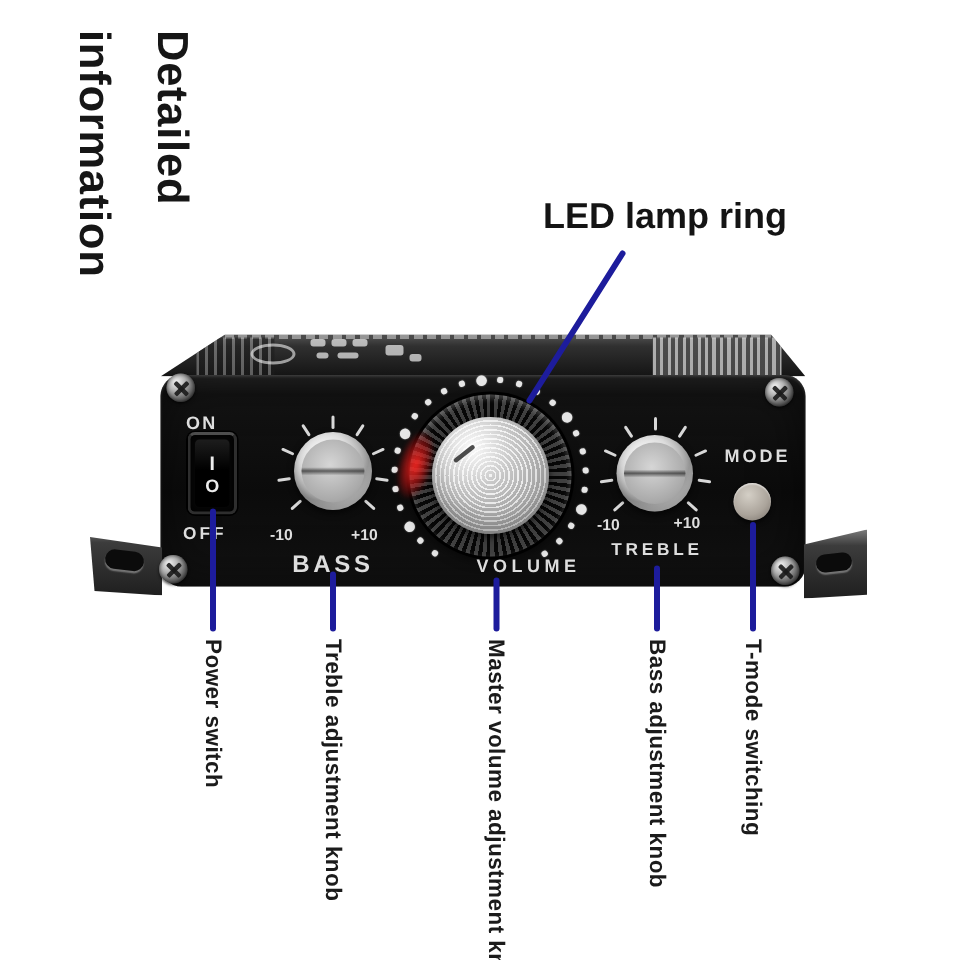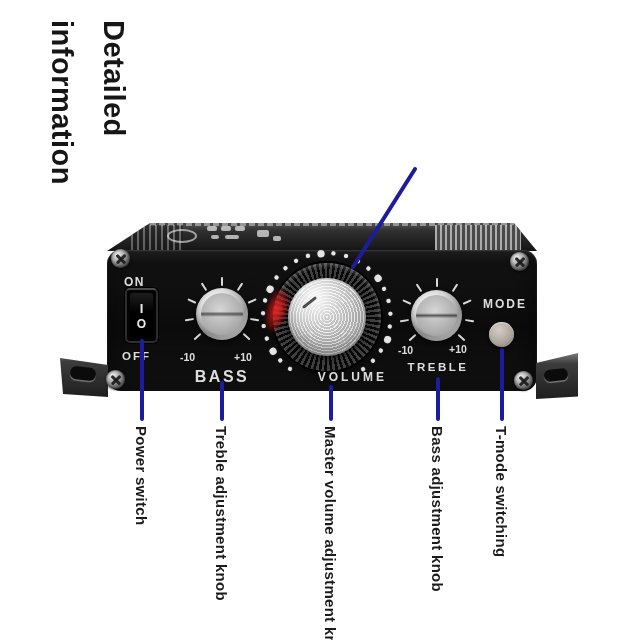--- a/index.html
+++ b/index.html
@@ -114,20 +114,21 @@
 </head>
 <body>
 
 <div class="page">
 
   <div class="title">
     <div>Detailed</div>
     <div>information</div>
   </div>
 
+  <div class="led-label">LED lamp ring</div>
 
   <div>
 
     <div class="top-surface">
       <div class="top-edge"></div>
       <div class="fins-left"></div>
       <div class="fins-right"></div>
       <div class="pm pm-oval"></div>
       <div class="pm" style="left:100px;top:4px;width:10px;height:5px;"></div>
       <div class="pm" style="left:114px;top:4px;width:10px;height:5px;"></div>

